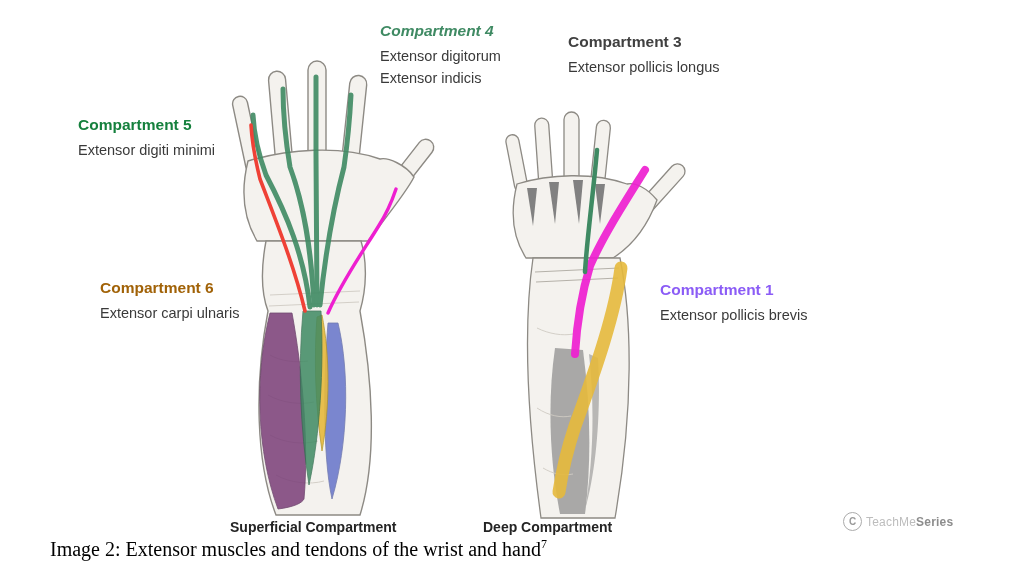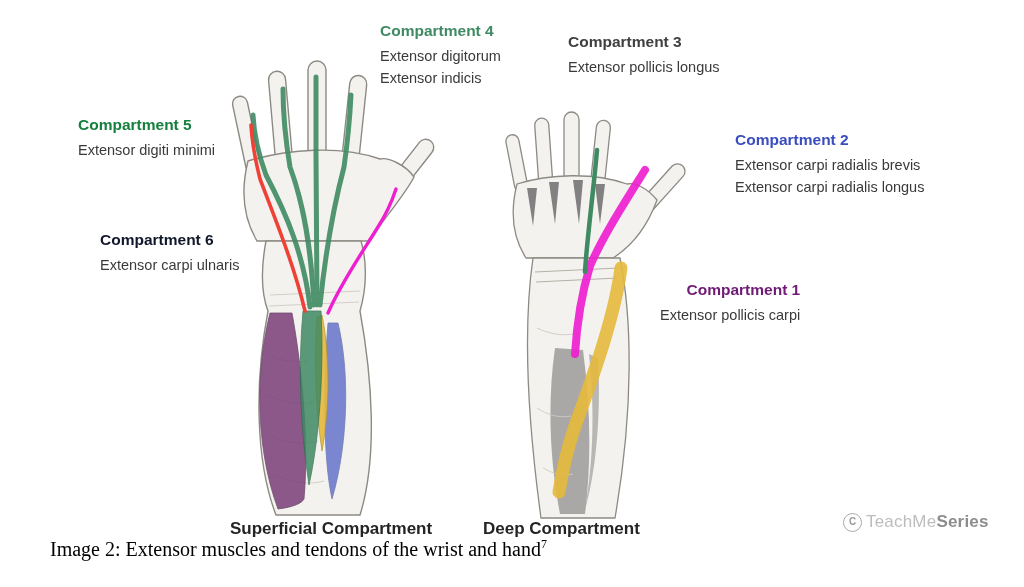--- a/index.html
+++ b/index.html
@@ -6,30 +6,30 @@
   html,body { background:#ffffff; }
   body { font-family:"Liberation Sans", sans-serif; }
   .page { position:relative; width:1024px; height:587px; background:#ffffff; overflow:hidden; }
 
   .arm { position:absolute; }
 
   .label-block { position:absolute; }
   .label-title { font-weight:bold; font-size:15.5px; margin-bottom:5px; white-space:nowrap; }
   .label-muscle { font-size:14.5px; color:#3a3a3a; line-height:22px; white-space:nowrap; }
 
-  .view-label { position:absolute; font-weight:bold; font-size:17px; color:#242424; white-space:nowrap; }
+  .view-label { position:absolute; font-weight:bold; font-size:14px; color:#242424; white-space:nowrap; }
 
   .caption { position:absolute; left:50px; top:537px; font-family:"Liberation Serif", serif; font-size:20px; color:#000; }
   .caption sup { font-size:12px; vertical-align:super; }
 
   .logo { position:absolute; left:843px; top:512px; display:flex; align-items:center; gap:4px; }
   .logo-c { width:19px; height:19px; border:1.5px solid #ababab; border-radius:50%;
             font-size:10px; line-height:1; display:flex; align-items:center; justify-content:center;
             color:#9a9a9a; font-weight:bold; }
-  .logo-text { font-size:17px; color:#bdbdbd; letter-spacing:0.2px; }
+  .logo-text { font-size:12px; color:#bdbdbd; letter-spacing:0.2px; }
   .logo-text .bold { color:#8d8d8d; font-weight:bold; }
 </style>
 </head>
 <body>
 
 <div class="page">
 
   <svg class="arm" viewBox="0 0 250 465" style="left:210px; top:55px; width:250px; height:465px;">
     <g fill="#f4f2ee" stroke="#8d8a84" stroke-width="1.4">
       <rect x="36" y="40" width="15" height="78" rx="7.5" transform="rotate(-12 43 112)"></rect>
@@ -90,49 +90,44 @@
       <path d="M40,220 C52,226 66,228 76,226"></path>
       <path d="M40,300 C52,308 64,310 74,308"></path>
       <path d="M46,360 C56,366 66,368 76,366"></path>
     </g>
     <path d="M124,160 C118,205 100,258 78,318 C70,342 65,364 62,384" fill="none" stroke-width="13" stroke-linecap="round" opacity="0.9" style="stroke: rgb(230, 185, 60);"></path>
     <path d="M148,62 C128,94 106,128 93,158 C85,184 80,214 78,246" fill="none" stroke-width="8" stroke-linecap="round" opacity="0.92" style="stroke: rgb(238, 31, 208);"></path>
     <path d="M100,42 C96,88 90,130 88,164" fill="none" stroke-width="4.5" stroke-linecap="round" style="stroke: rgb(63, 138, 99);"></path>
   </svg>
 
   <div class="label-block" style="left:380px; top:22px;">
-    <div class="label-title" style="color: rgb(63, 138, 99);">Compartment 4</div>
+    <div class="label-title" style="color: rgb(63, 138, 99); font-style: italic;">Compartment 4</div>
     <div class="label-muscle">Extensor digitorum</div>
     <div class="label-muscle">Extensor indicis</div>
   </div>
 
   <div class="label-block" style="left:568px; top:33px;">
     <div class="label-title" style="color: #404040;">Compartment 3</div>
     <div class="label-muscle">Extensor pollicis longus</div>
   </div>
 
   <div class="label-block" style="left:78px; top:116px;">
     <div class="label-title" style="color: #15803d;">Compartment 5</div>
     <div class="label-muscle">Extensor digiti minimi</div>
   </div>
 
-  <div class="label-block" style="left:735px; top:131px;">
-    <div class="label-title" style="color: rgb(58, 77, 191);">Compartment 2</div>
-    <div class="label-muscle">Extensor carpi radialis brevis</div>
-    <div class="label-muscle">Extensor carpi radialis longus</div>
-  </div>
 
   <div class="label-block" style="left:100px; top:231px;">
-    <div class="label-title" style="color: #0f172a;">Compartment 6</div>
+    <div class="label-title" style="color: #a16207; margin-top: 48px;">Compartment 6</div>
     <div class="label-muscle">Extensor carpi ulnaris</div>
   </div>
 
   <div class="label-block" style="left:660px; top:281px;">
-    <div class="label-title" style="color: #701a75; text-align: right;">Compartment 1</div>
-    <div class="label-muscle">Extensor pollicis carpi</div>
+    <div class="label-title" style="color: #8b5cf6;">Compartment 1</div>
+    <div class="label-muscle">Extensor pollicis brevis</div>
   </div>
 
   <div class="view-label" style="left:230px; top:519px;">Superficial Compartment</div>
   <div class="view-label" style="left:483px; top:519px;">Deep Compartment</div>
 
   <div class="logo">
     <span class="logo-c">C</span>
     <span class="logo-text"><span>TeachMe</span><span class="bold">Series</span></span>
   </div>
 

